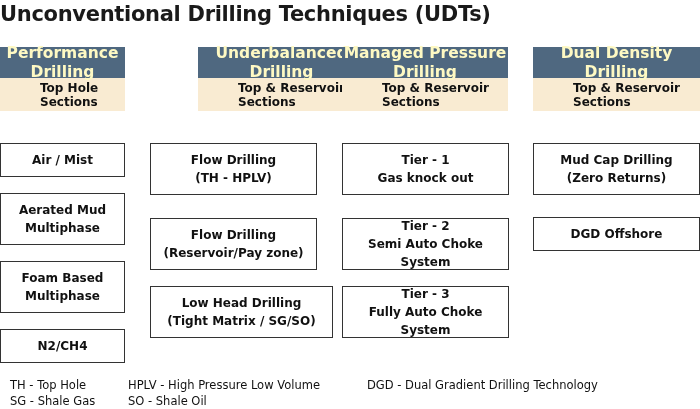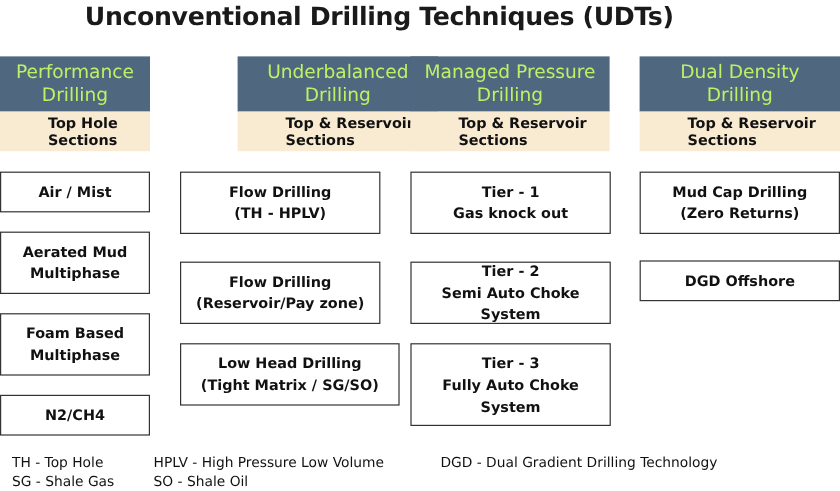--- a/index.html
+++ b/index.html
@@ -1,23 +1,23 @@
 <!DOCTYPE html>
 <html><head>
   <meta charset="utf-8">
   <style>
     html, body { margin: 0; padding: 0; background: #ffffff; }
     body { width: 700px; height: 409px; position: relative; overflow: hidden;
            font-family: "DejaVu Sans", sans-serif; color: #111; }
-    .title { position: absolute; left: 0; top: 2px; width: 632px; text-align: center;
+    .title { position: absolute; left: 0; top: 2px; width: 632px; text-align: left;
              font-weight: bold; font-size: 21px; letter-spacing: -0.3px; color: #1a1a1a; }
     .col { position: absolute; top: 47px; }
-    .hdr { height: 46px; background: #4f6880; color: #bef264; display: flex;
+    .hdr { height: 31px; background: #4f6880; color: #fef9c3; display: flex;
            flex-direction: column; justify-content: center; align-items: center;
-           text-align: center; font-size: 15.5px; line-height: 19px; }
+           text-align: center; font-size: 15.5px; line-height: 19px; font-weight: bold; }
     .sub { height: 33px; background: #f9ebd2; display: flex; align-items: center;
            justify-content: center; font-weight: bold; font-size: 12px; color: #111; padding-left: 40px; }
     .box { position: absolute; border: 1.5px solid #333; box-sizing: border-box;
            display: flex; flex-direction: column; justify-content: center; align-items: center;
            text-align: center; font-weight: bold; font-size: 12px; line-height: 18px; background: #fff; }
     .legend { position: absolute; font-size: 11.5px; line-height: 16px; color: #111; }
   </style>
 </head>
 <body>
 
@@ -73,21 +73,21 @@
   <div class="sub">Top &amp; Reservoir Sections</div>
 </div>
 <div class="box" style="left:342px;top:143px;width:167px;height:52px;">
   <span>Tier - 1</span>
   <span>Gas knock out</span>
 </div>
 <div class="box" style="left:342px;top:218px;width:167px;height:52px;">
   <span>Tier - 2</span>
   <span>Semi Auto Choke System</span>
 </div>
-<div class="box" style="left:342px;top:286px;width:167px;height:69px;">
+<div class="box" style="left:342px;top:286px;width:167px;height:52px;">
   <span>Tier - 3</span>
   <span>Fully Auto Choke System</span>
 </div>
 
 <div class="col" style="left:533px;width:167px;">
   <div class="hdr">
     <span>Dual Density</span>
     <span>Drilling</span>
   </div>
   <div class="sub">Top &amp; Reservoir Sections</div>

